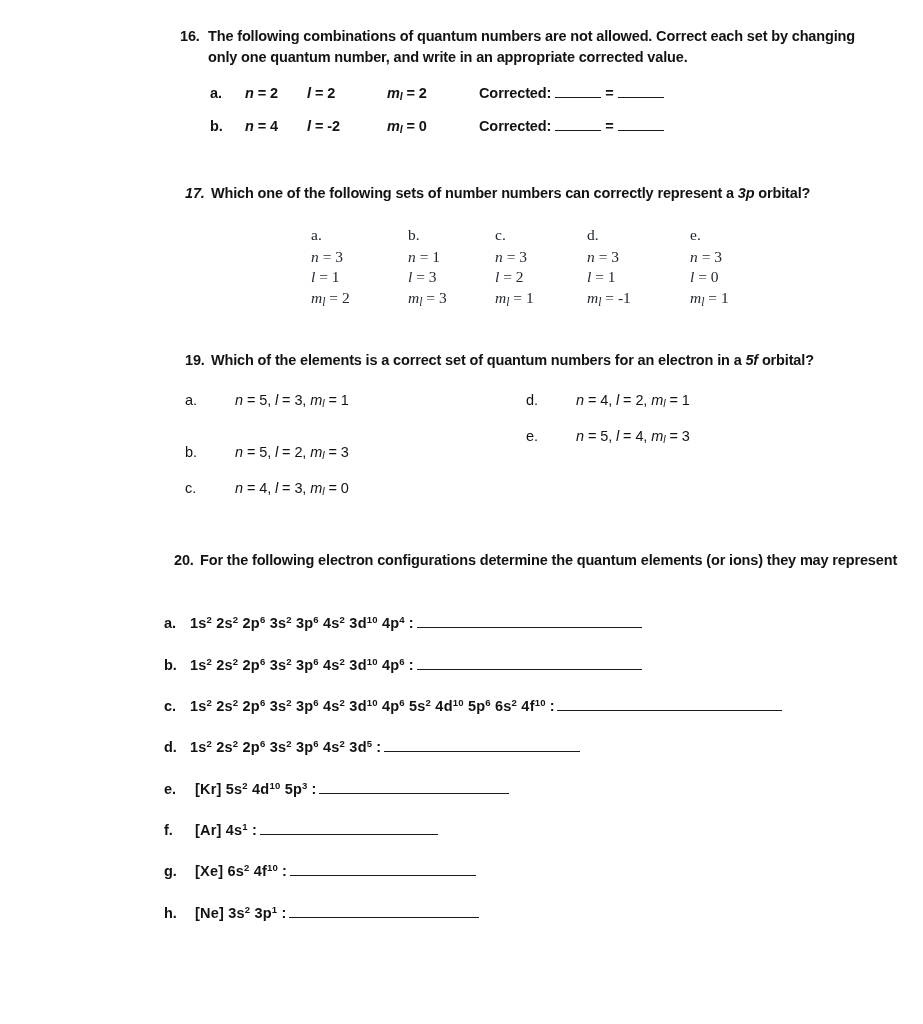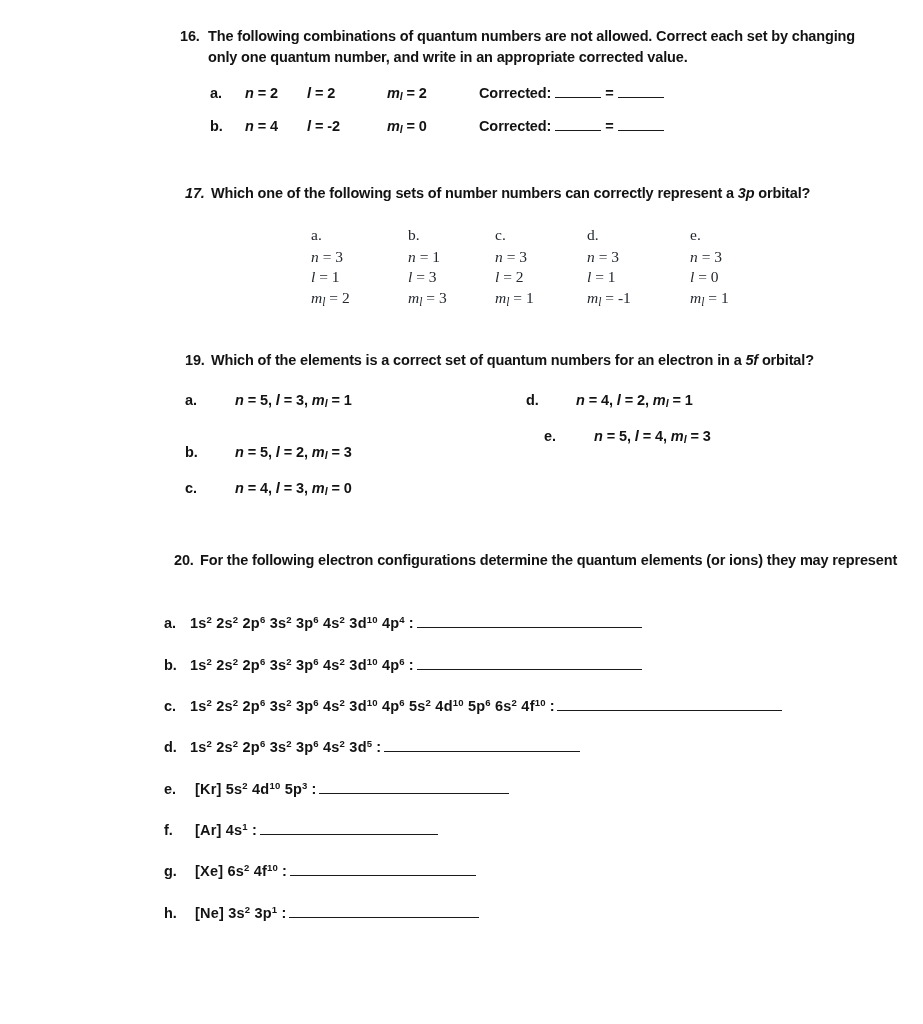--- a/index.html
+++ b/index.html
@@ -100,21 +100,21 @@
   .q17-col .hdr { margin-bottom: 3px; }
   .q17-col .ln { line-height: 1.32; white-space: nowrap; }
   .q17-col sub { font-size: 0.74em; vertical-align: -0.25em; }
 
   
   #q18 { left: 155px; top: 350px; width: 700px; }
   #q18 .q-stem { font-weight: 600; padding-left: 26px; line-height: 1.5; }
   #q18 .q-stem .q-num { margin-left: -26px; display: inline-block; width: 26px; }
 
   .q18-opts { margin-top: 20px; position: relative; height: 110px; }
-  .q18-opt { position: absolute; font-weight: 700; white-space: nowrap; letter-spacing: -0.1px; }
+  .q18-opt { position: absolute; font-weight: 400; white-space: nowrap; letter-spacing: -0.1px; }
   .q18-opt .lbl { display: inline-block; width: 50px; }
 
   
   #q19 { left: 144px; top: 550px; width: 760px; }
   #q19 .q-stem { font-weight: 600; padding-left: 26px; line-height: 1.45; }
   #q19 .q-stem .q-num { margin-left: -26px; display: inline-block; width: 26px; }
 
   .cfg-list { position: absolute; left: -10px; top: 65px; width: 790px; }
   .cfg-row {
     display: flex;
@@ -206,21 +206,21 @@
 
   <div class="q-block" id="q18">
     <div class="q-stem">
       <span class="q-num">19.</span><span>Which of the elements is a correct set of quantum numbers for an electron in a </span><i>5f</i><span> orbital?</span>
     </div>
     <div class="q18-opts" id="q18-opts">
         <div class="q18-opt" style="left: 0px; top: 0px;"><span class="lbl">a.</span><span><i>n</i> <span>= 5,</span> <i>l</i> <span>= 3,</span> <i>m</i><sub>l</sub> <span>= 1</span></span></div>
         <div class="q18-opt" style="left: 0px; top: 52px;"><span class="lbl">b.</span><span><i>n</i> <span>= 5,</span> <i>l</i> <span>= 2,</span> <i>m</i><sub>l</sub> <span>= 3</span></span></div>
         <div class="q18-opt" style="left: 0px; top: 88px;"><span class="lbl">c.</span><span><i>n</i> <span>= 4,</span> <i>l</i> <span>= 3,</span> <i>m</i><sub>l</sub> <span>= 0</span></span></div>
         <div class="q18-opt" style="left: 341px; top: 0px;"><span class="lbl">d.</span><span><i>n</i> <span>= 4,</span> <i>l</i> <span>= 2,</span> <i>m</i><sub>l</sub> <span>= 1</span></span></div>
-        <div class="q18-opt" style="left: 359px; top: 36px;"><span class="lbl">e.</span><span><i>n</i> <span>= 5,</span> <i>l</i> <span>= 4,</span> <i>m</i><sub>l</sub> <span>= 3</span></span></div>
+        <div class="q18-opt" style="left: 341px; top: 36px;"><span class="lbl">e.</span><span><i>n</i> <span>= 5,</span> <i>l</i> <span>= 4,</span> <i>m</i><sub>l</sub> <span>= 3</span></span></div>
       </div>
   </div>
 
   <div class="q-block" id="q19">
     <div class="q-stem">
       <span class="q-num">20.</span><span>For the following electron configurations determine the quantum elements (or ions) they may represent</span>
     </div>
     <div class="cfg-list" id="cfg-list">
         <div class="cfg-row">
           <span class="lbl">a.</span>

